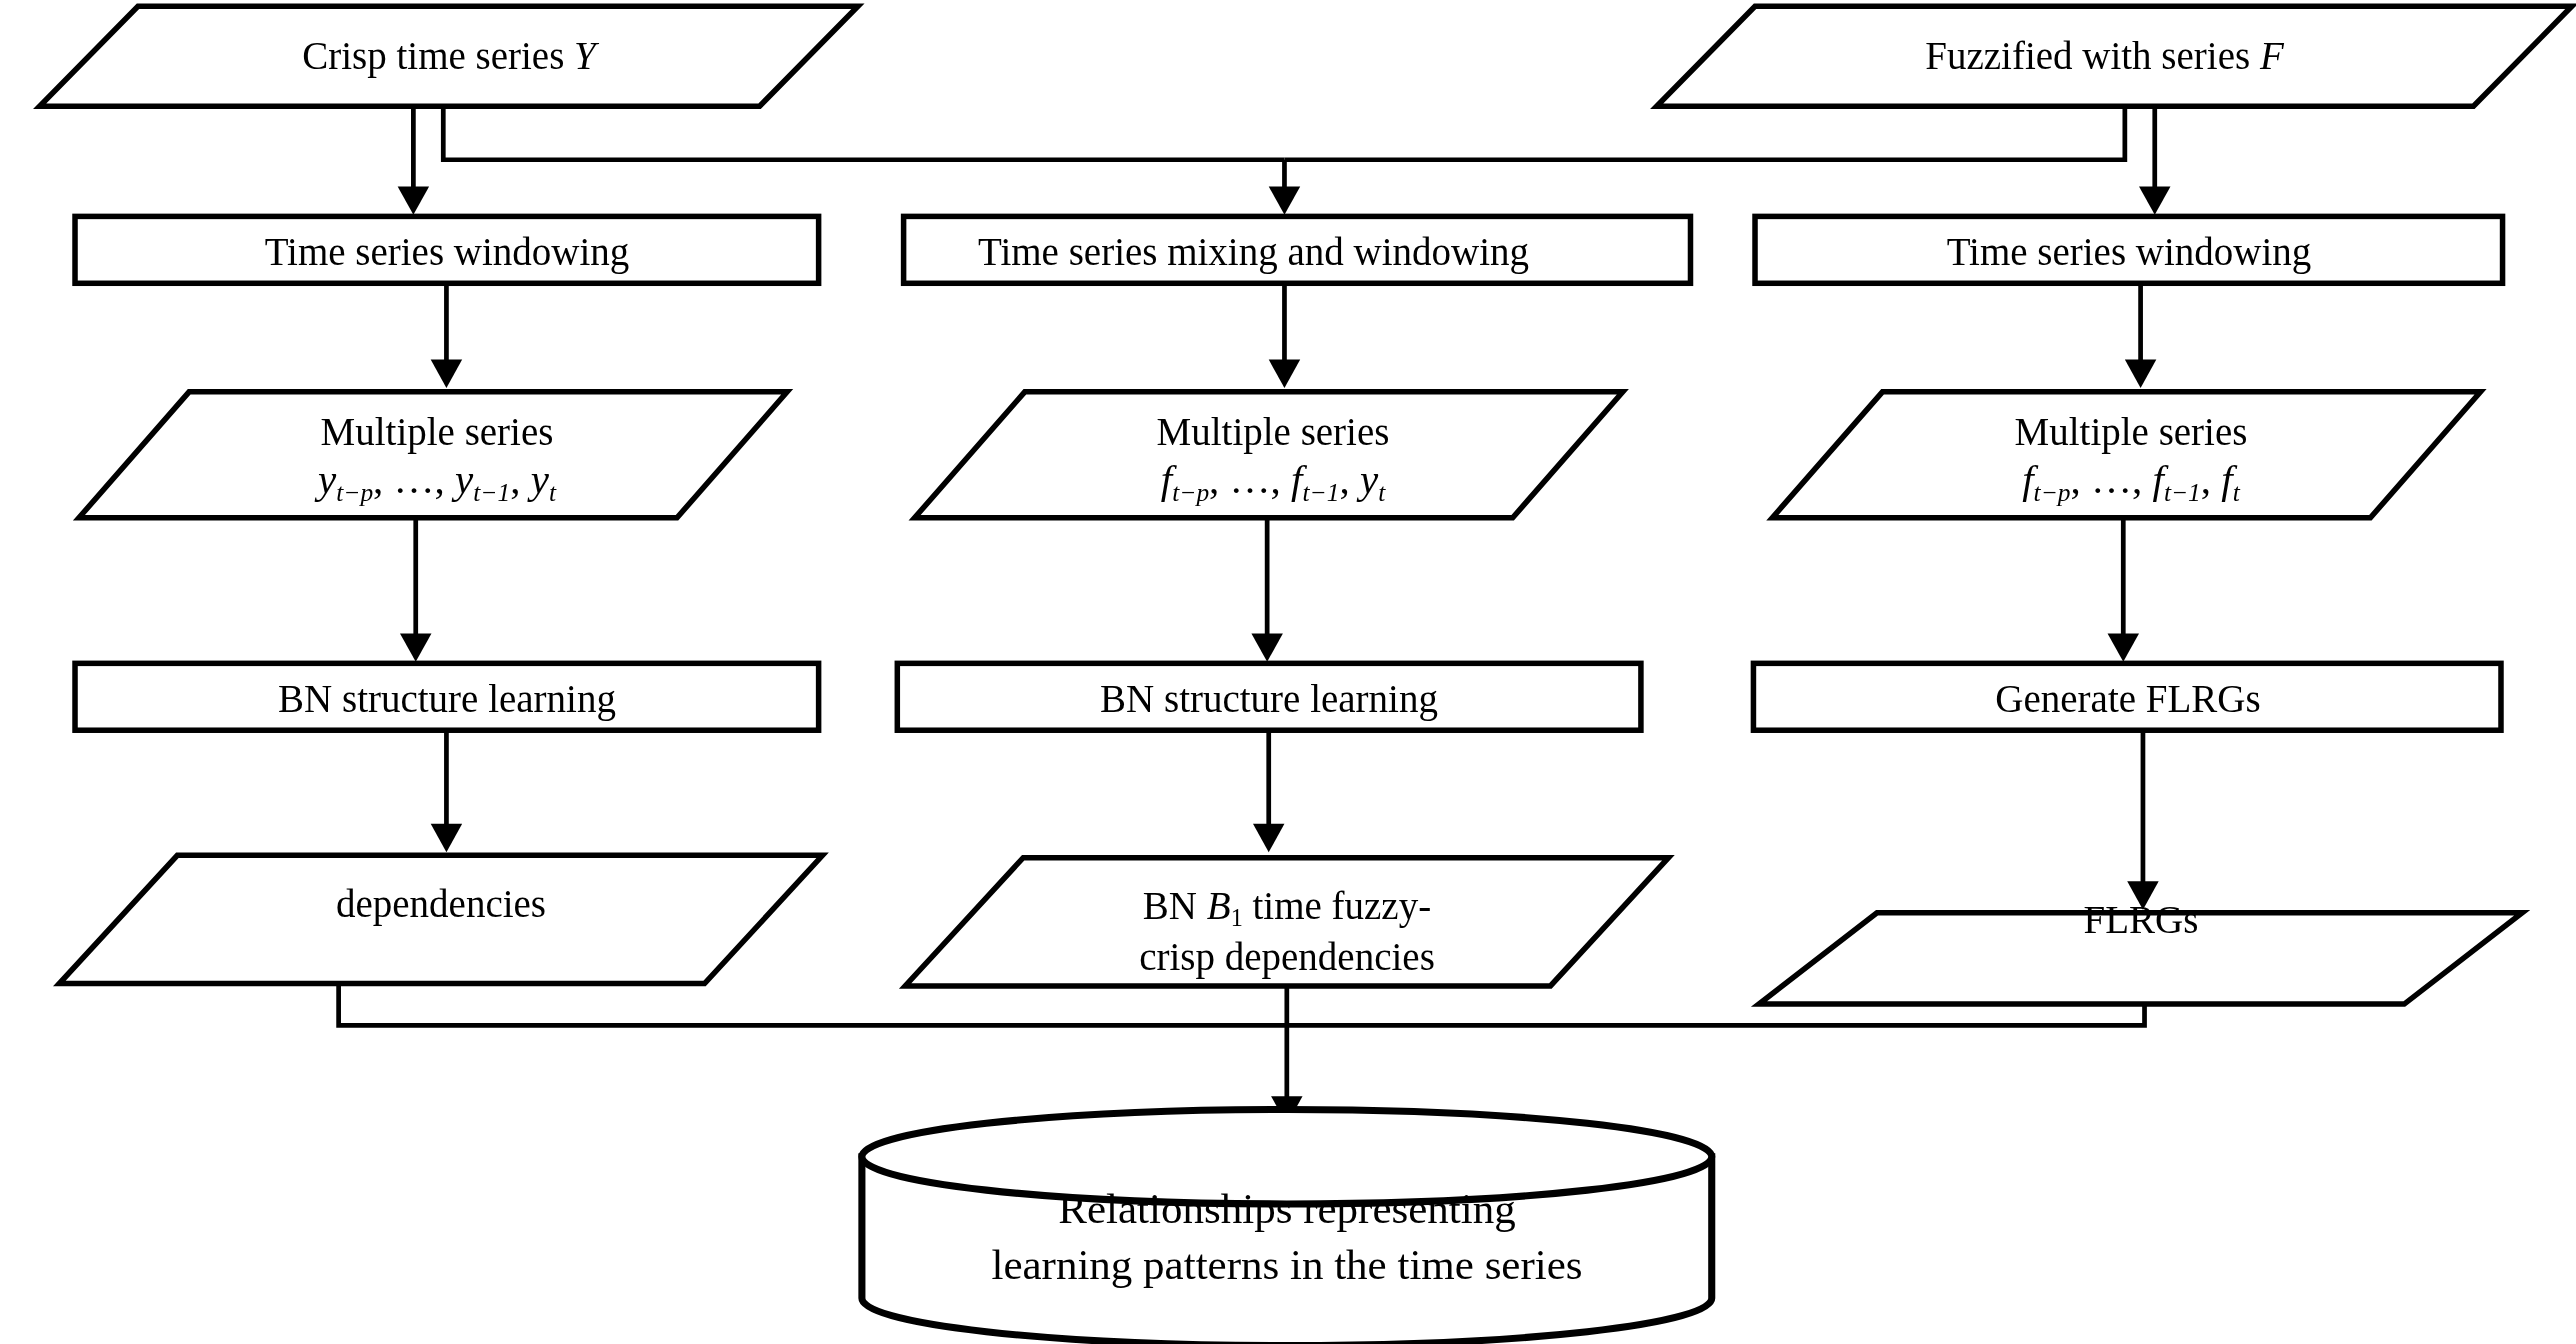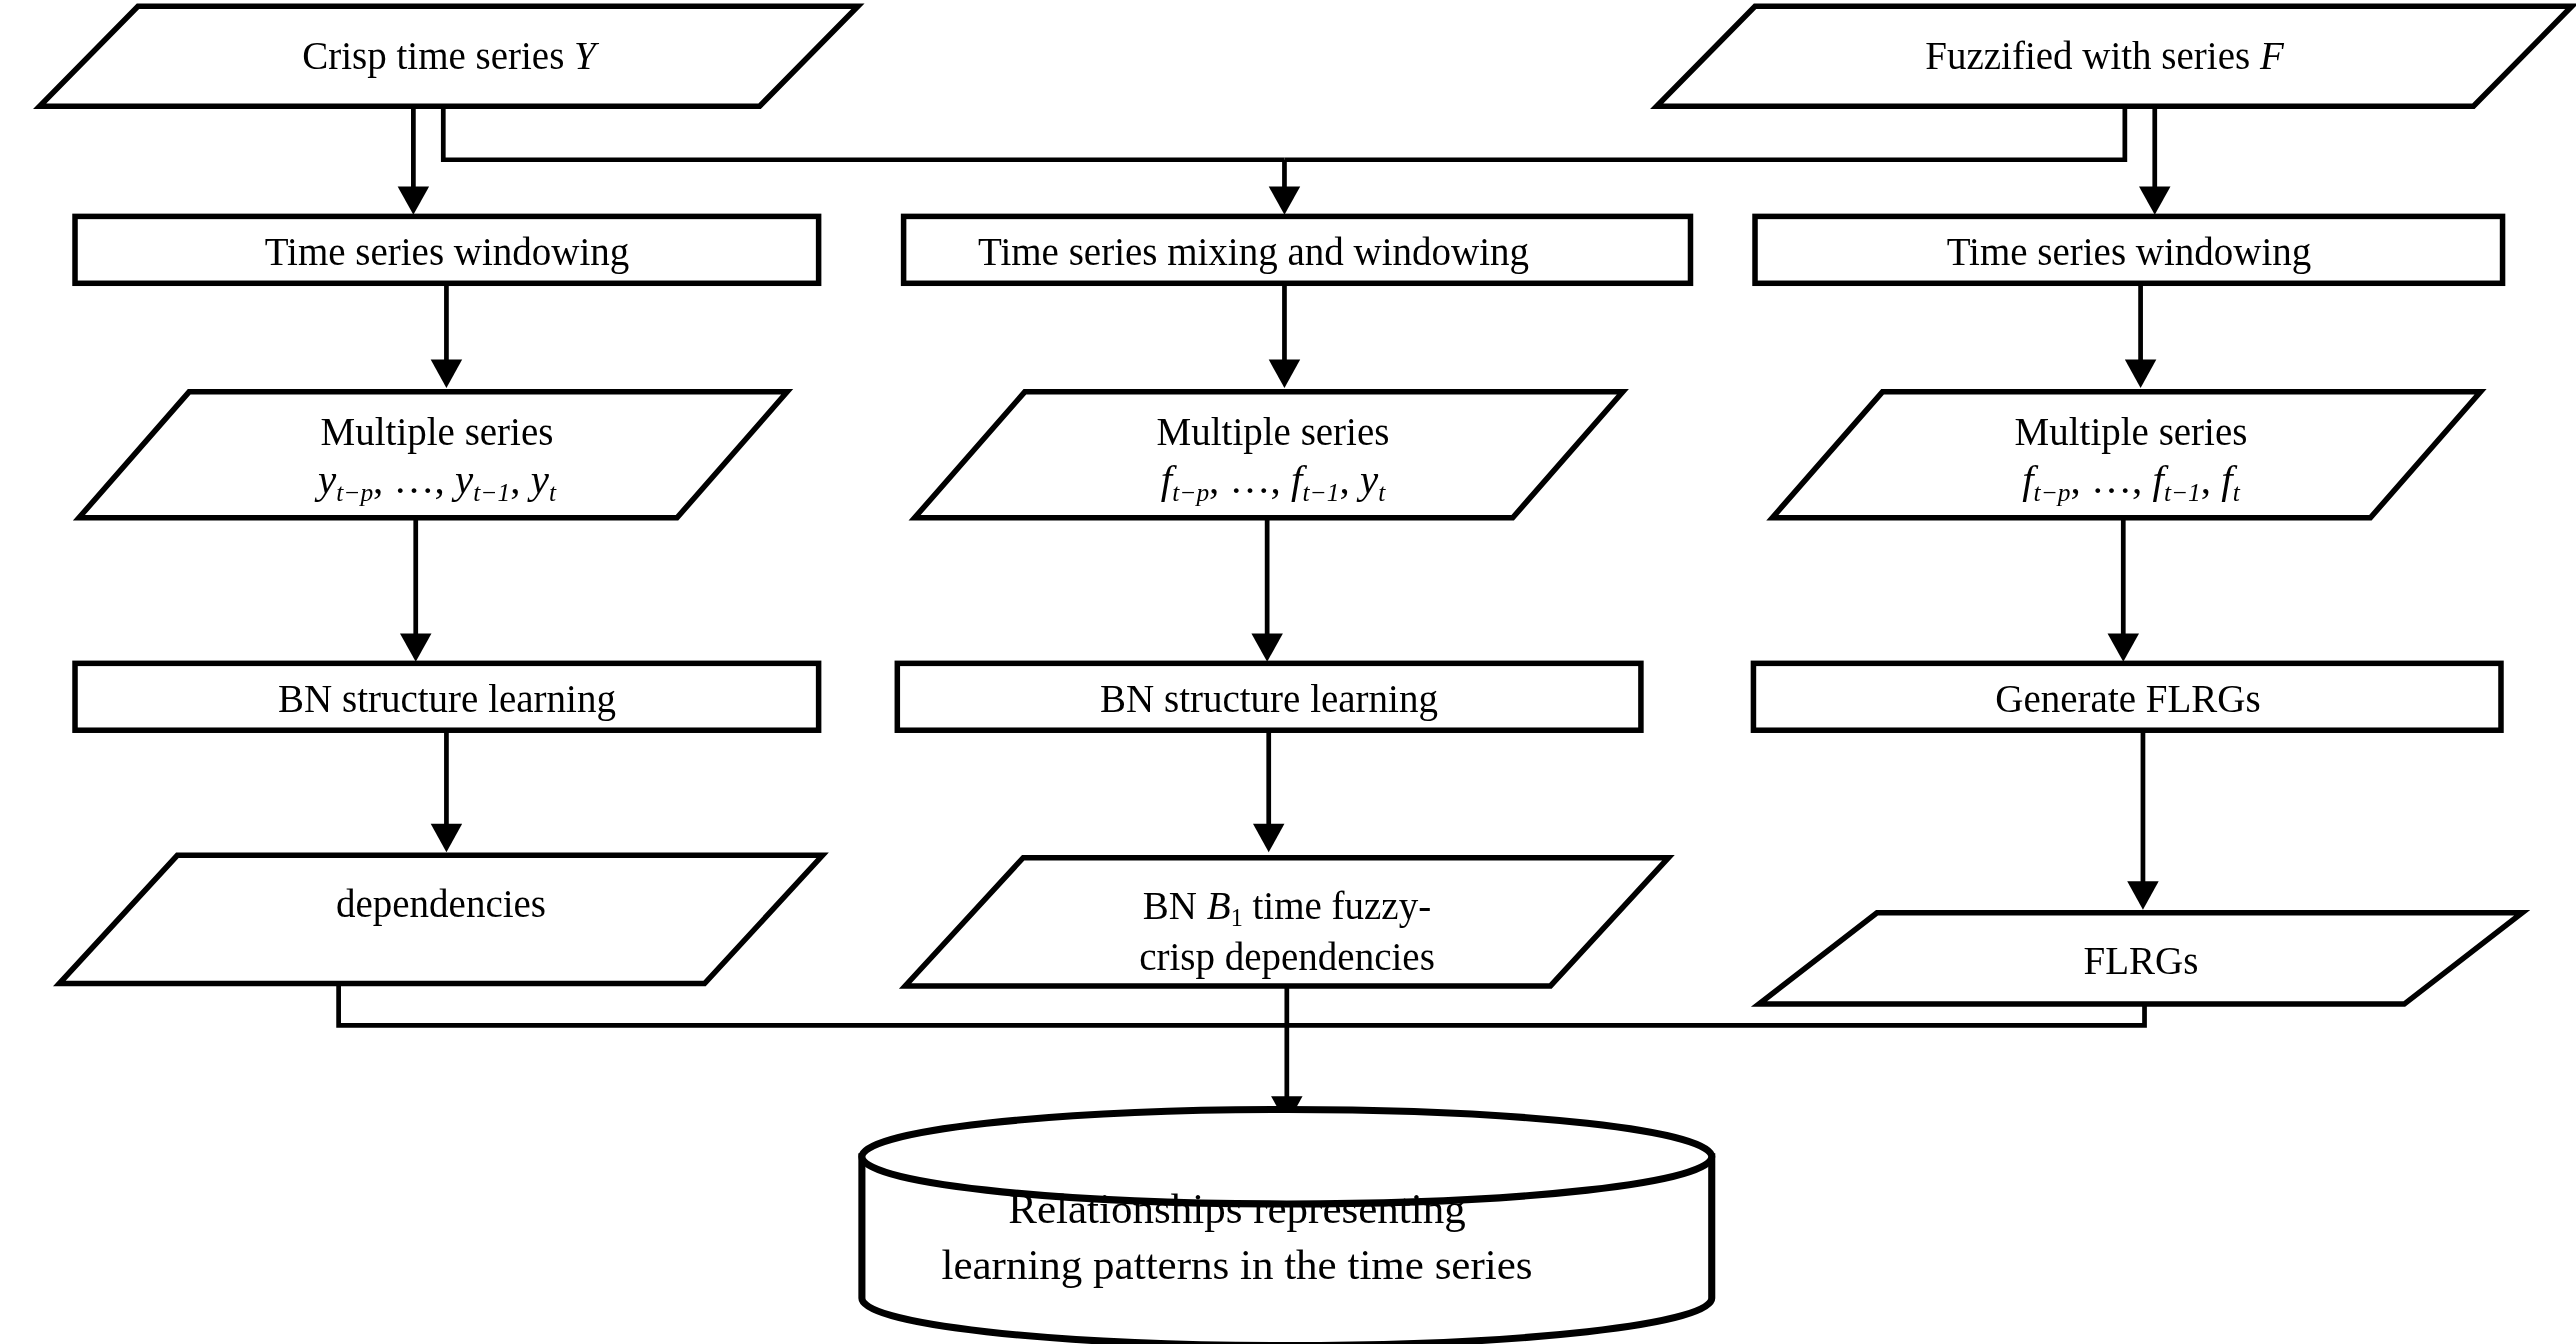--- a/index.html
+++ b/index.html
@@ -178,21 +178,21 @@
 
   <div class="node-text t-two" style="left:142px; top:880px; width:598px;">
     <div>dependencies</div>
   </div>
 
   <div class="node-text t-two" style="left:988px; top:882px; width:598px;">
     <div><span>BN </span><span class="ital">B</span><sub class="sub-up">1</sub><span> time fuzzy-</span></div>
     <div>crisp dependencies</div>
   </div>
 
-  <div class="node-text t-main" style="left:1842px; top:938px; width:598px;">FLRGs</div>
+  <div class="node-text t-main" style="left:1842px; top:897px; width:598px;">FLRGs</div>
 
-  <div class="node-text t-db" style="left:804px; top:1181px; width:866px;">
+  <div class="node-text t-db" style="left:854px; top:1181px; width:866px;">
     <div>Relationships representing</div>
     <div>learning patterns in the time series</div>
   </div>
 
 </div>
 
 
 </body></html>

